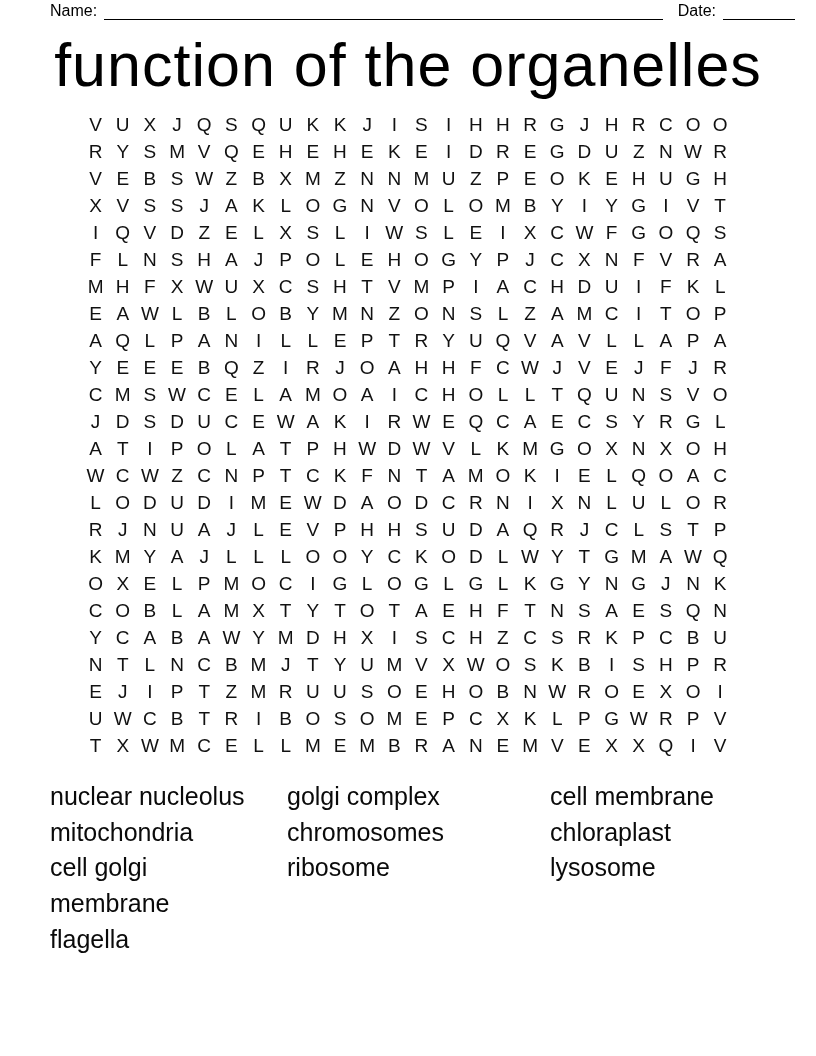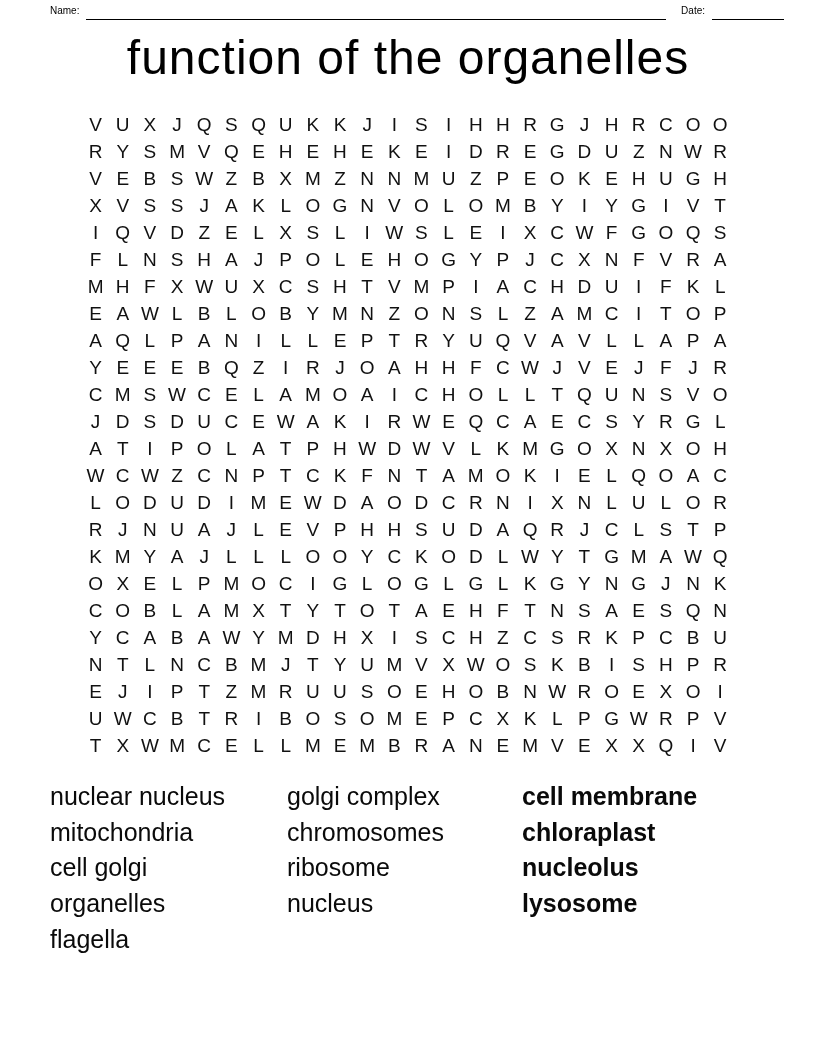--- a/index.html
+++ b/index.html
@@ -13,44 +13,44 @@
     position: relative;
     overflow: hidden;
     font-family: "Liberation Sans", sans-serif;
     color: #000000;
   }
   
   .ws-header {
     position: absolute;
     top: 2px;
     left: 50px;
-    right: 32px;
+    right: 21px;
     display: flex;
     align-items: flex-end;
-    font-size: 10px;
+    font-size: 16px;
     line-height: 18px;
   }
   .ws-header .label {
     white-space: nowrap;
     padding-right: 7px;
   }
   .blank-line {
     border-bottom: 1.5px solid #000;
     height: 16px;
   }
   .name-line { flex: 1 1 auto; margin-right: 15px; }
   .date-line { width: 72px; }
   
   .page-title {
     position: absolute;
     top: 30px;
     left: 0;
     width: 100%;
     text-align: center;
-    font-size: 48px;
+    font-size: 61px;
     font-weight: 500;
     letter-spacing: 1px;
     margin: 0;
   }
   
   .grid {
     position: absolute;
     left: 82px;
     top: 111px;
     display: grid;
@@ -71,21 +71,21 @@
     top: 779px;
     left: 0;
     width: 100%;
   }
   .word-col {
     position: absolute;
     top: 0;
   }
   .word-col-1 { left: 50px; }
   .word-col-2 { left: 287px; }
-  .word-col-3 { left: 522px; font-weight: bold; }
+  .word-col-3 { left: 550px; }
   .word {
     font-size: 25px;
     line-height: 35.7px;
     color: #0a0a0a;
     white-space: nowrap;
   }
 </style>
 </head>
 <body>
 
@@ -672,31 +672,29 @@
     <span class="cell">E</span>
     <span class="cell">X</span>
     <span class="cell">X</span>
     <span class="cell">Q</span>
     <span class="cell">I</span>
     <span class="cell">V</span>
   </div>
 
 <div class="word-list">
   <div class="word-col word-col-1">
-      <div class="word">nuclear nucleus</div>
+      <div class="word">nuclear nucleolus</div>
       <div class="word">mitochondria</div>
       <div class="word">cell golgi</div>
-      <div class="word">organelles</div>
+      <div class="word">membrane</div>
       <div class="word">flagella</div>
     </div>
   <div class="word-col word-col-2">
       <div class="word">golgi complex</div>
       <div class="word">chromosomes</div>
       <div class="word">ribosome</div>
-      <div class="word">nucleus</div>
     </div>
   <div class="word-col word-col-3">
       <div class="word">cell membrane</div>
       <div class="word">chloraplast</div>
-      <div class="word">nucleolus</div>
       <div class="word">lysosome</div>
     </div>
 </div>
 
 </body></html>

